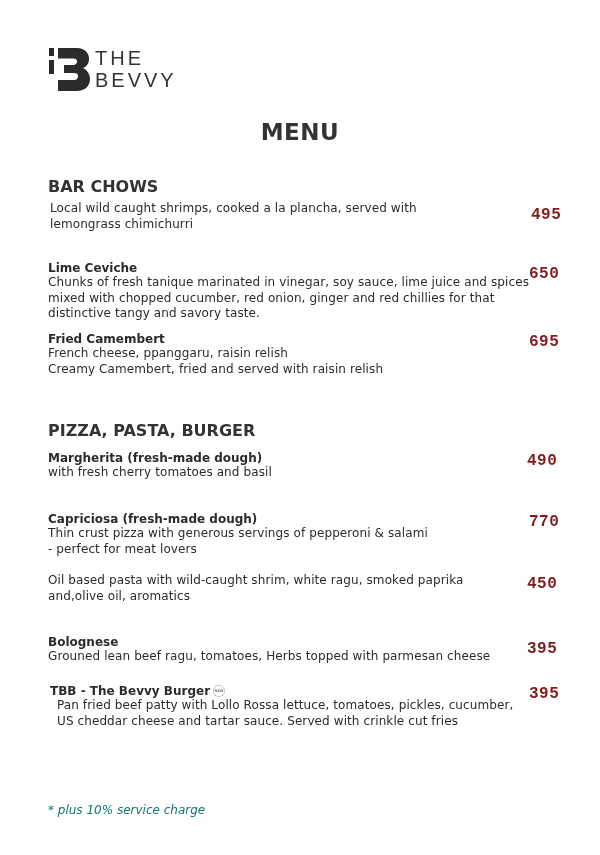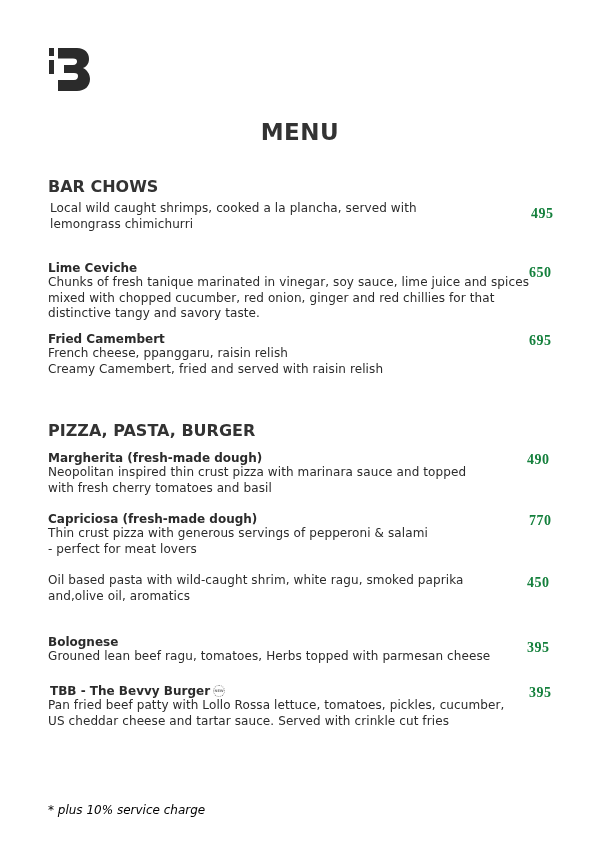--- a/index.html
+++ b/index.html
@@ -64,24 +64,24 @@
     .item-desc {
       font-family: "DejaVu Sans", sans-serif;
       font-size: 12px;
       color: #2b2b2b;
       line-height: 15.5px;
       letter-spacing: 0.1px;
     }
     .item-desc div { white-space: nowrap; }
     .price {
       position: absolute;
-      font-family: Liberation Serif, serif;
+      font-family: Liberation Mono, monospace;
       font-weight: bold;
-      font-size: 14px;
-      color: #15803d;
+      font-size: 16px;
+      color: #7f1d1d;
       letter-spacing: 0.5px;
     }
     .new-badge {
       display: inline-flex;
       align-items: center;
       justify-content: center;
       width: 12px; height: 12px;
       margin-left: 3px;
       border: 1px dotted #888;
       border-radius: 50%;
@@ -89,33 +89,37 @@
       color: #777;
       font-weight: bold;
     }
     .footnote {
       position: absolute;
       left: 48px;
       top: 803px;
       font-family: "DejaVu Sans", sans-serif;
       font-style: italic;
       font-size: 12px;
-      color: #000000;
+      color: #0f766e;
     }
   </style>
 </head>
 <body>
 
 <div class="logo">
   <div class="logo-mark">
     <svg width="42" height="46" viewBox="0 0 42 46">
       <rect x="0" y="2" width="5" height="8" fill="#2b2b2b"></rect>
       <rect x="0" y="14" width="5" height="14" fill="#2b2b2b"></rect>
       <path d="M9 2 H28 C36 2 40 7 40 13 C40 18 37 21 34 22 C38 24 41 28 41 33 C41 40 36 45 28 45 H9 V34 H25 C28 34 29 32 29 30 C29 28 28 27 25 27 H15 V19 H24 C27 19 28 17 28 15.5 C28 13.5 27 12.5 24 12.5 H9 Z" fill="#2b2b2b"></path>
     </svg>
+  </div>
+  <div class="logo-text">
+    <div>THE</div>
+    <div>BEVVY</div>
   </div>
 </div>
 
 <div class="page-title">MENU</div>
 
 <div class="section-title" style="top:177px;">BAR CHOWS</div>
 
 <div class="item" style="top:201px;">
   <div class="item-desc" style="margin-left:2px;">
     <div>Local  wild caught  shrimps, cooked a la plancha, served with</div>
@@ -141,21 +145,20 @@
     <div>Creamy Camembert, fried and served with raisin relish</div>
   </div>
 </div>
 <div class="price" style="left:529px; top:333px;">695</div>
 
 <div class="section-title" style="top:421px;">PIZZA, PASTA, BURGER</div>
 
 <div class="item" style="top:451px;">
   <div class="item-name">Margherita (fresh-made dough)</div>
   <div class="item-desc">
-    <div>Neopolitan inspired thin crust pizza with marinara sauce and topped</div>
     <div>with fresh cherry tomatoes and basil</div>
   </div>
 </div>
 <div class="price" style="left:527px; top:452px;">490</div>
 
 <div class="item" style="top:512px;">
   <div class="item-name">Capriciosa (fresh-made dough)</div>
   <div class="item-desc">
     <div>Thin crust pizza with generous servings of pepperoni &amp; salami</div>
     <div>- perfect for meat lovers</div>
@@ -177,20 +180,20 @@
     <div>Grouned lean beef ragu, tomatoes, Herbs topped with parmesan cheese</div>
   </div>
 </div>
 <div class="price" style="left:527px; top:640px;">395</div>
 
 <div class="item" style="top:684px;">
   <div class="item-name" style="margin-left:2px;">
     <span>TBB - The Bevvy Burger</span>
     <span class="new-badge">NEW</span>
   </div>
-  <div class="item-desc" style="margin-left:0;">
+  <div class="item-desc" style="margin-left:9px;">
     <div>Pan fried beef patty with Lollo Rossa lettuce, tomatoes, pickles, cucumber,</div>
     <div>US cheddar cheese and tartar sauce. Served with crinkle cut fries</div>
   </div>
 </div>
 <div class="price" style="left:529px; top:685px;">395</div>
 
 <div class="footnote">* plus 10% service charge</div>
 
 </body></html>

